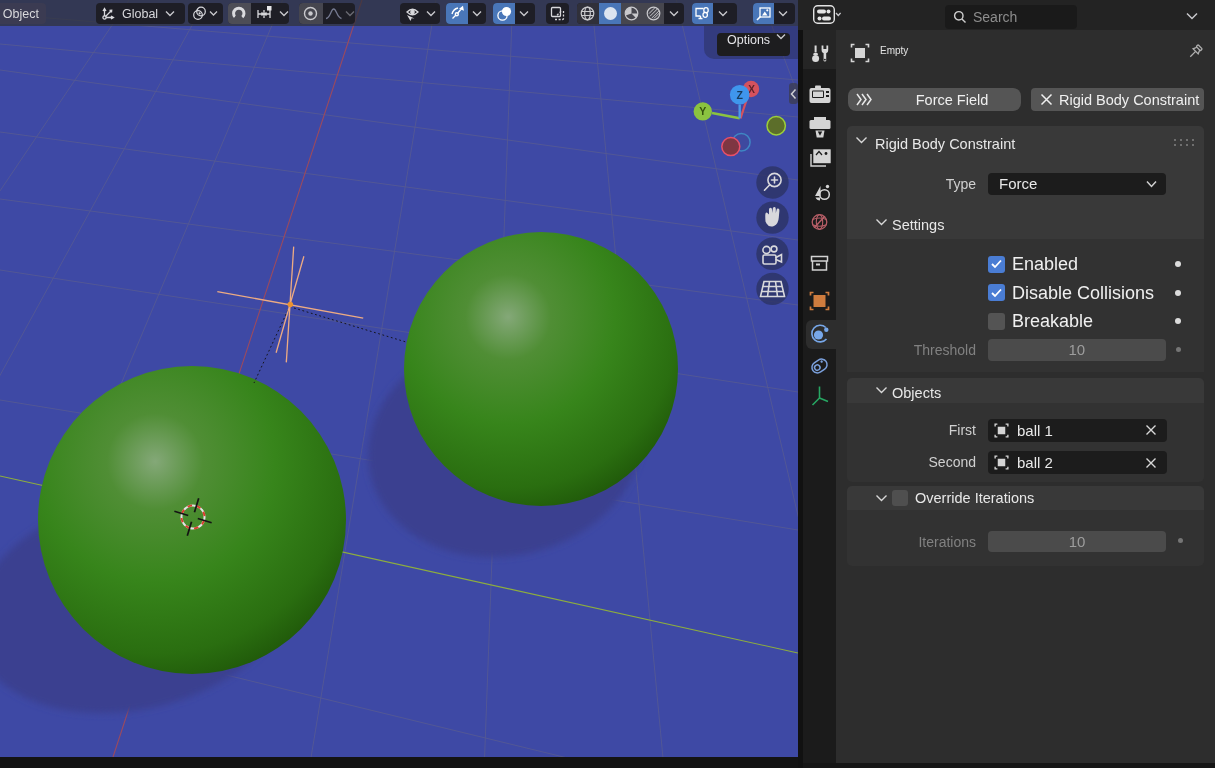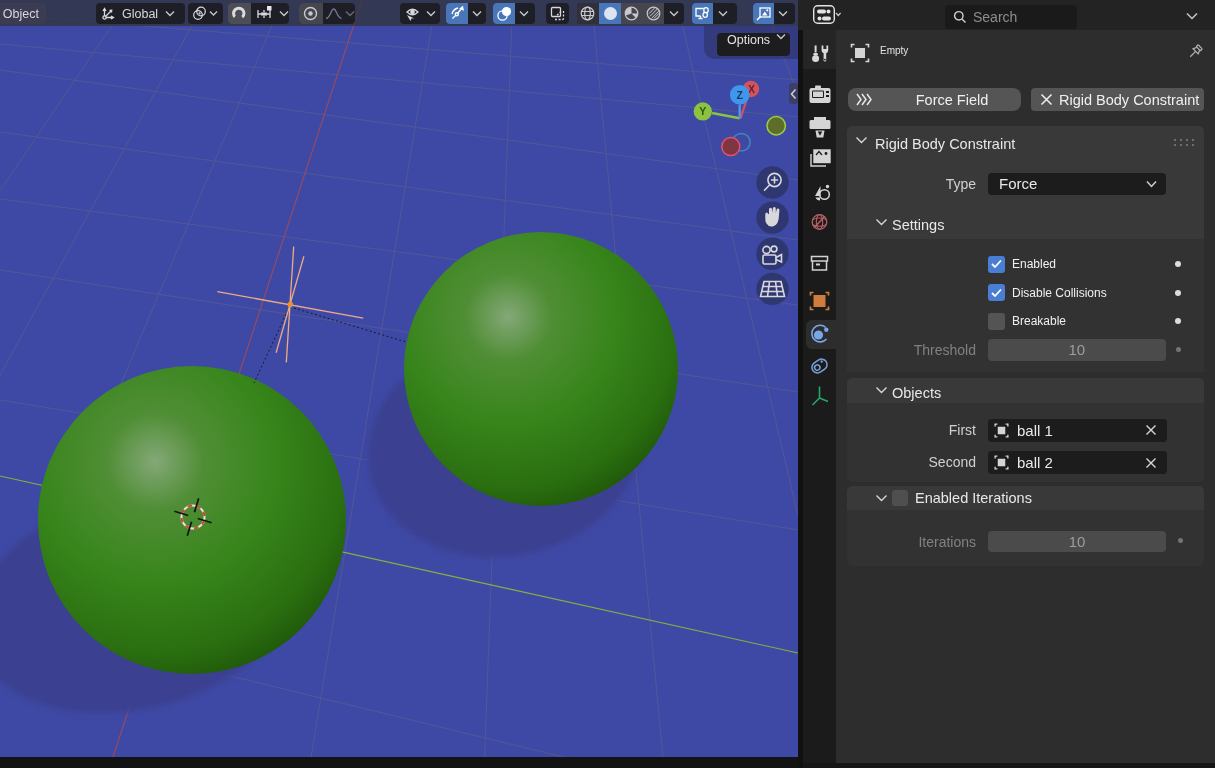--- a/index.html
+++ b/index.html
@@ -11,21 +11,21 @@
   .seg{height:21px;display:flex;align-items:center;justify-content:center;}
   #props{left:798px;top:0;width:417px;height:768px;background:#161616;}
   #phead{left:798px;top:0;width:417px;height:30px;background:#232323;}
   #pmain{left:836px;top:30px;width:379px;height:733px;background:#2d2d2d;overflow:hidden;}
   .band{position:absolute;left:11px;width:357px;background:#393939;color:#e3e3e3;font-size:14.5px;}
   .pbody{position:absolute;left:11px;width:357px;background:#323232;}
   .lbl{position:absolute;width:130px;color:#d0d0d0;font-size:14px;line-height:16px;text-align:right;}
   .dim{color:#818181;}
   .fld{position:absolute;background:#1c1c1c;border-radius:4px;color:#e9e9e9;font-size:15px;display:flex;align-items:center;}
   .dot{position:absolute;width:6px;height:6px;border-radius:50%;background:#dcdcdc;}
-  .cbl{position:absolute;color:#f0f0f0;font-size:12px;line-height:16px;}
+  .cbl{position:absolute;color:#f0f0f0;font-size:18px;line-height:16px;}
 </style>
 </head>
 <body>
 <div class="abs" id="vp">
 <svg width="798" height="757" viewBox="0 0 798 757">
 <defs>
 <radialGradient id="g1" cx="0.38" cy="0.31" r="0.78">
 <stop offset="0" stop-color="#84a878"></stop>
 <stop offset="0.2" stop-color="#508e35"></stop>
 <stop offset="0.5" stop-color="#37851b"></stop>
@@ -522,19 +522,19 @@
         <path d="M1.5 1.5 L10.5 10.5 M10.5 1.5 L1.5 10.5"></path>
       </svg>
 </div>
 
 <div class="band" style="top:456px;height:24px;border-radius:5px 5px 0 0;"></div>
 <div class="pbody" style="top:480px;height:56px;border-radius:0 0 5px 5px;"></div>
 <svg class="abs" style="left:40px;top:464px;" width="11" height="8">
       <path d="M0.5 1.5 L5.5 6.5 L10.5 1.5" stroke="#d8d8d8" stroke-width="1.4" fill="none"></path>
     </svg>
 <div class="abs" style="left:56px;top:460px;width:16px;height:16px;border-radius:3px;background:#4f4f4f;"></div>
-<span class="abs" style="left:79px;top:460px;color:#e8e8e8;font-size:14.5px;">Enabled Iterations</span>
+<span class="abs" style="left:79px;top:460px;color:#e8e8e8;font-size:14.5px;">Override Iterations</span>
 <span class="lbl dim" style="left:10px;top:503.5px;">Iterations</span>
 <div class="fld" style="left:152px;top:500.5px;width:178px;height:21.5px;background:#4b4b4b;color:#9d9d9d;justify-content:center;">
       <span>10</span>
     </div>
 <div class="dot" style="left:342px;top:508px;width:5px;height:5px;background:#757575;"></div>
 </div>
 
 </body></html>

